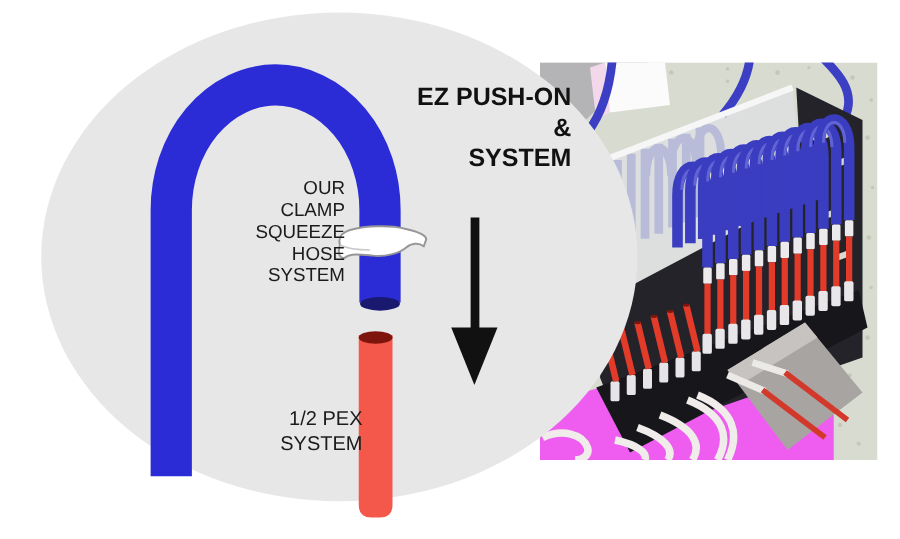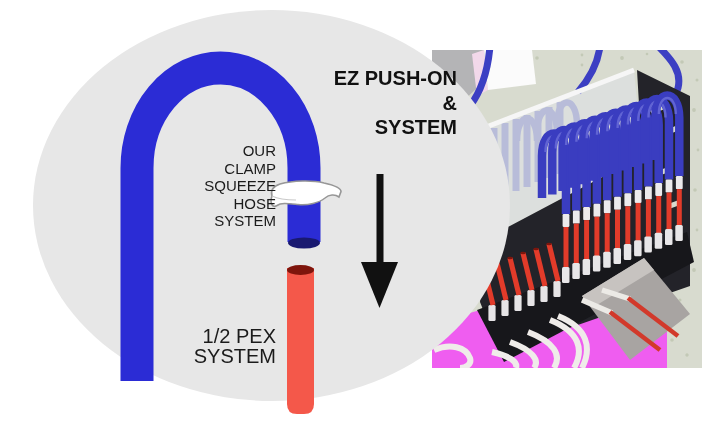--- a/index.html
+++ b/index.html
@@ -6,21 +6,21 @@
   .stage{position:relative;width:720px;height:431px;background:#ffffff;overflow:hidden;
          font-family:"Liberation Sans",sans-serif;}
   .photo{position:absolute;left:432px;top:50px;width:270px;height:318px;}
   .circle{position:absolute;left:33px;top:10px;width:477px;height:391px;border-radius:50%;
           background:#e7e7e7;}
   .overlay{position:absolute;left:0;top:0;width:720px;height:431px;}
   .lbl{position:absolute;text-align:right;color:#1b1b1b;white-space:nowrap;}
   .hose-lbl{left:156px;top:117px;width:120px;font-size:15px;line-height:17.5px;margin-top:25px;}
   .headline{left:297px;top:66px;width:160px;font-size:20px;line-height:24.5px;font-weight:700;
             color:#111;}
-  .pex-lbl{left:176px;top:326px;width:100px;font-size:20px;line-height:20px;}
+  .pex-lbl{left:190px;top:326px;width:100px;font-size:16px;line-height:20px;}
 </style>
 </head>
 <body>
 
 <div class="stage">
 
   <div class="photo">
     <svg viewBox="0 0 270 318" width="270" height="318">
       <defs>
         <g id="loopunit">

